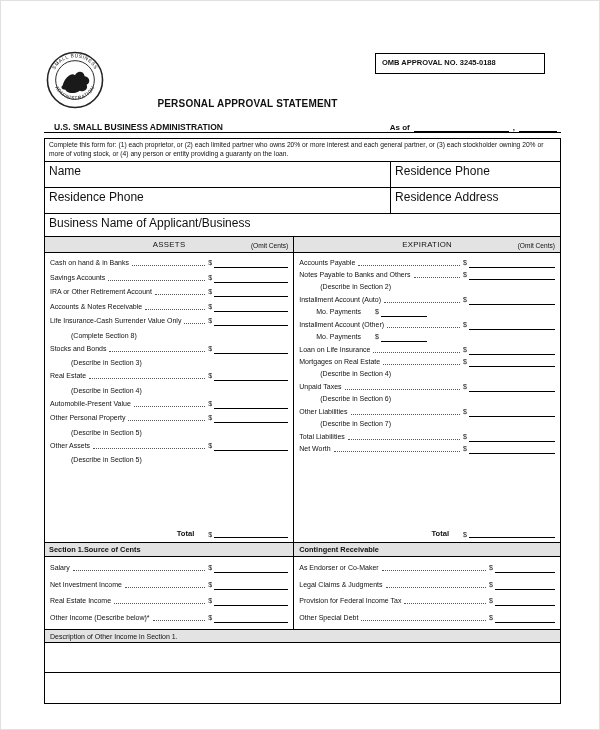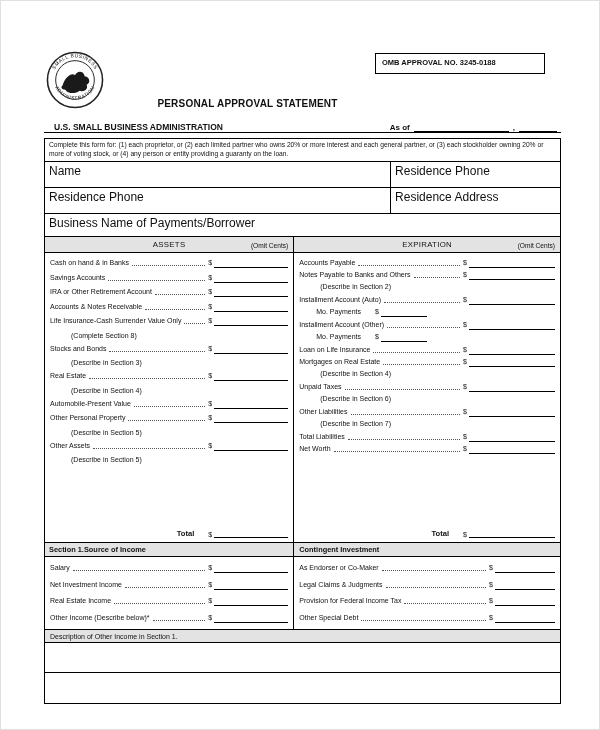--- a/index.html
+++ b/index.html
@@ -126,21 +126,21 @@
           <span>Residence Phone</span>
         </div>
         <div class="fcell h25">
           <span>Residence Address</span>
         </div>
       </div>
 
 
       <div class="frow">
         <div class="fcell h22">
-          <span>Business Name of Payments/Borrower</span>
+          <span>Business Name of Applicant/Business</span>
         </div>
       </div>
 
       <div class="sec-head">
         <div class="half half-l">
           <span class="h-title">ASSETS</span>
           <span class="omit">(Omit Cents)</span>
         </div>
         <div class="half half-r">
           <span class="h-title">EXPIRATION</span>
@@ -300,24 +300,24 @@
               <span class="tlbl">Total</span>
               <span class="dol">$</span>
               <span class="amt amt-l"></span>
             </div>
           </div>
       </div>
 
       <div class="sec1">
         <div class="half-l">
           <span>Section 1.</span>
-          <span>Source of Income</span>
+          <span>Source of Cents</span>
         </div>
         <div class="half-r">
-          <span>Contingent Investment</span>
+          <span>Contingent Receivable</span>
         </div>
       </div>
 
       <div class="cols2">
         <div class="col2 half-l">
             <div class="lrow">
               <span class="lbl">Salary</span>
               <span class="dots"></span>
               <span class="dol">$</span>
               <span class="amt amt-a"></span>

